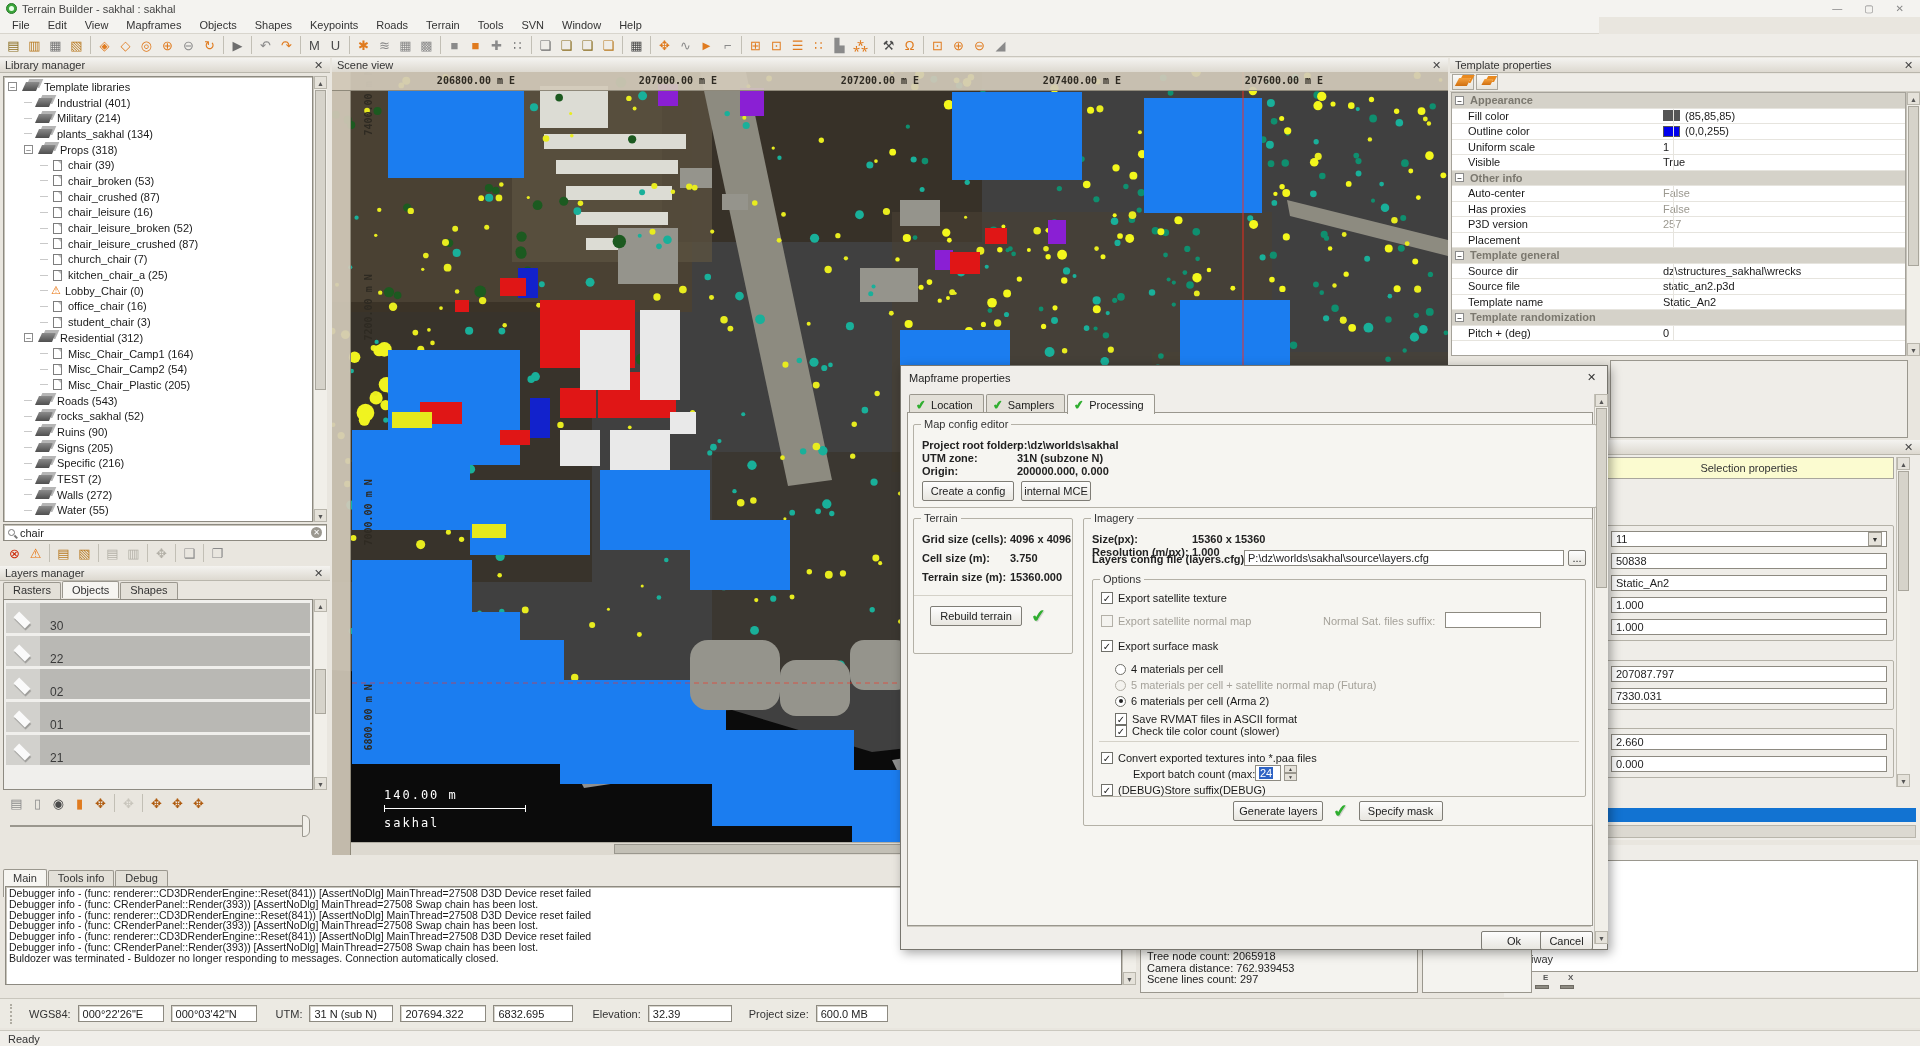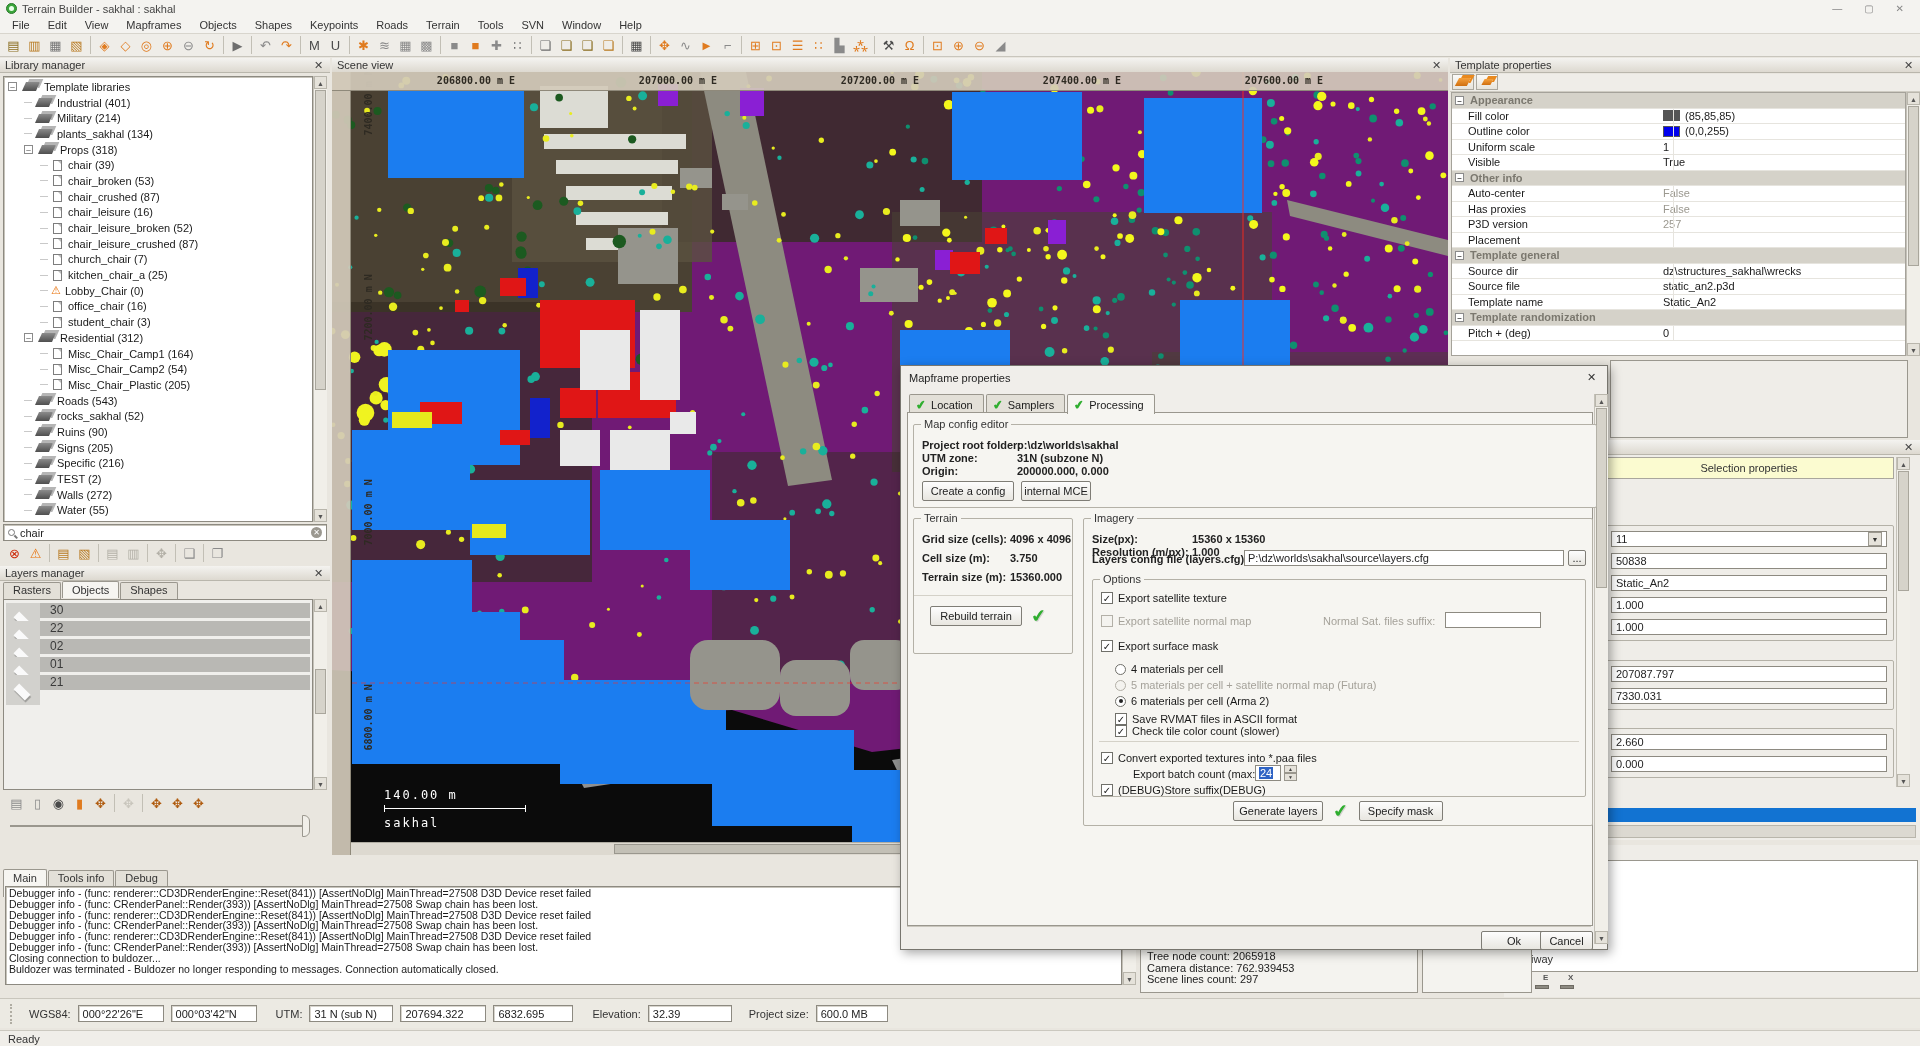--- a/index.html
+++ b/index.html
@@ -6,21 +6,21 @@
   html,body { width:1920px; height:1046px; overflow:hidden; }
   body { font-family:"Liberation Sans", sans-serif; font-size:11px; color:#1a1a1a; background:#e9e6df; }
   #app { position:relative; width:1920px; height:1046px; background:#e9e6df; }
 
   
   #titlebar { position:absolute; left:0; top:0; width:1920px; height:17px; background:#f4f3f0; display:flex; align-items:center; padding:0 6px; }
   #app-icon { width:11px; height:11px; border-radius:50%; background:#3aa63a; border:1px solid #2c7a2c; margin-right:5px; position:relative; }
   #app-icon:after { content:""; position:absolute; left:2px; top:2px; width:5px; height:5px; border-radius:50%; background:#eaffea; }
   #title-text { color:#444; }
   #win-controls { margin-left:auto; display:flex; gap:22px; padding-right:10px; color:#888; font-size:10px; }
-  #menubar { position:absolute; left:0; top:17px; width:1920px; height:17px; background:#f4f3f0; display:flex; align-items:center; gap:2px; padding-left:4px; border-bottom:1px solid #d8d5cd;text-align:right; }
+  #menubar { position:absolute; left:0; top:17px; width:1599px; height:17px; background:#f4f3f0; display:flex; align-items:center; gap:2px; padding-left:4px; border-bottom:1px solid #d8d5cd;text-align:right; }
   .menu-item { padding:1px 8px; color:#333; cursor:default; }
   #toolbar { position:absolute; left:0; top:34px; width:1920px; height:23px; background:#efede8; border-bottom:1px solid #c9c6bd; display:flex; align-items:center; padding-left:3px; }
   .tb-group { display:flex; align-items:center; }
   .tb-sep { width:1px; height:18px; background:#c2bfb5; margin:0 3px; }
   .tb-icon { width:21px; height:20px; display:flex; align-items:center; justify-content:center; font-size:13px; border:1px solid transparent; border-radius:2px; }
 
   
   .panel-header { position:absolute; height:15px; background:linear-gradient(#f4f3f0,#ddd9d0); border-bottom:1px solid #b9b6ac; display:flex; align-items:center; padding:0 5px; color:#333; }
   .panel-header .x { margin-left:auto; color:#444; font-size:11px; width:13px; text-align:center; }
   .sunken { background:#fff; border:1px solid #8d8a81; box-shadow:inset 1px 1px 0 #c7c4bb; }
@@ -51,32 +51,32 @@
   .clear-icon { width:11px; height:11px; border-radius:50%; background:#9b9890; color:#fff; font-size:8px; line-height:11px; text-align:center; }
   #library-toolbar { position:absolute; left:2px; top:543px; width:326px; height:20px; display:flex; align-items:center; padding-left:2px; }
 
   
   #layers-header { left:0; top:566px; width:330px; }
   #layers-tabs { position:absolute; left:3px; top:582px; height:17px; display:flex; }
   .tab { border:1px solid #9a978e; border-bottom:none; background:#e3e0d8; padding:1px 9px 0; margin-right:1px; border-radius:2px 2px 0 0; color:#333; }
   .tab.active { background:#f6f5f1; position:relative; top:-1px; padding-top:2px; }
   #layers-list { position:absolute; left:3px; top:599px; width:310px; height:191px; background:#f0efec; border:1px solid #8d8a81; padding:3px 2px; }
   #layers-list-scroll { left:313px; top:599px; height:191px; }
-  .layer-row { height:15px; background:#b9b8b4; margin-bottom:3px; display:flex; align-items:flex-start; }
+  .layer-row { height:30px; background:#b9b8b4; margin-bottom:3px; display:flex; align-items:flex-end; }
   .ico-page3d { width:34px; height:30px; background:#d2d1cd; margin-right:10px; position:relative; flex:none; }
   .ico-page3d:after { content:""; position:absolute; left:8px; top:9px; width:16px; height:16px; background:#fafafa; transform:rotate(45deg) scaleY(.5); box-shadow:2px 2px 1px rgba(0,0,0,.25); }
   .layer-label { font-size:12px; color:#3a3a3a; }
   #layers-toolbar { position:absolute; left:2px; top:793px; width:326px; height:20px; display:flex; align-items:center; padding-left:4px; }
   #layers-slider { position:absolute; left:10px; top:825px; width:300px; height:2px; background:#9a978e; }
   #layers-slider-handle { position:absolute; left:302px; top:815px; width:8px; height:22px; border:1px solid #9a978e; border-radius:0 6px 6px 0; background:#f1efe9; }
 
   
   #scene-panel { position:absolute; left:332px; top:58px; width:1116px; height:797px; }
   #scene-header { left:332px; top:58px; width:1116px; }
-  #map-wrap { position:absolute; left:0; top:14px; width:1116px; height:783px; background:#701a75; overflow:hidden; }
+  #map-wrap { position:absolute; left:0; top:14px; width:1116px; height:783px; background:#404040; overflow:hidden; }
   #ruler-top { position:absolute; left:0; top:0; width:1116px; height:19px; background:rgba(210,202,186,.92); border-bottom:1px solid #8f897a; z-index:5; }
   .ruler-lab { position:absolute; top:3px; transform:translateX(-50%); font-family:"DejaVu Sans Mono", monospace; font-size:10px; font-weight:bold; color:#2e2a22; white-space:nowrap; }
   #ruler-left { position:absolute; left:0; top:0; width:19px; height:783px; background:rgba(210,202,186,.92); border-right:1px solid #8f897a; z-index:4; }
   .ruler-lab-v { position:absolute; left:3px; transform:rotate(-90deg) translateX(50%); transform-origin:center; font-family:"DejaVu Sans Mono", monospace; font-size:10px; font-weight:bold; color:#2e2a22; white-space:nowrap; }
   #scale-overlay { position:absolute; left:52px; top:716px; z-index:6; color:#fff; font-family:"DejaVu Sans Mono", monospace; font-size:12px; letter-spacing:2px; }
   #scale-line { width:142px; height:7px; border-left:1px solid #fff; border-right:1px solid #fff; position:relative; margin:3px 0 4px; }
   #scale-line:after { content:""; position:absolute; left:0; right:0; top:3px; height:1px; background:#fff; }
   #scene-hscroll { position:absolute; left:19px; bottom:0; width:1097px; height:13px; background:#ddd9d0; border-top:1px solid #b0ada3; z-index:6; }
   #scene-hscroll .thumb { position:absolute; left:24%; top:1px; width:46%; height:10px; background:#c3c0b6; border:1px solid #9a978e; }
 
@@ -1477,21 +1477,20 @@
       <span class="tab">Tools info</span>
       <span class="tab">Debug</span>
     </div>
   <div id="console-log" class="sunken">
       <div class="con-line">Debugger info - (func: renderer::CD3DRenderEngine::Reset(841))  [AssertNoDlg]  MainThread=27508 D3D Device reset failed</div>
       <div class="con-line">Debugger info - (func: CRenderPanel::Render(393))  [AssertNoDlg]  MainThread=27508 Swap chain has been lost.</div>
       <div class="con-line">Debugger info - (func: renderer::CD3DRenderEngine::Reset(841))  [AssertNoDlg]  MainThread=27508 D3D Device reset failed</div>
       <div class="con-line">Debugger info - (func: CRenderPanel::Render(393))  [AssertNoDlg]  MainThread=27508 Swap chain has been lost.</div>
       <div class="con-line">Debugger info - (func: renderer::CD3DRenderEngine::Reset(841))  [AssertNoDlg]  MainThread=27508 D3D Device reset failed</div>
       <div class="con-line">Debugger info - (func: CRenderPanel::Render(393))  [AssertNoDlg]  MainThread=27508 Swap chain has been lost.</div>
-      <div class="con-line">Closing connection to buldozer...</div>
       <div class="con-line">Buldozer was terminated - Buldozer no longer responding to messages.    Connection automatically closed.</div>
     </div>
   <div class="vscroll" id="console-scroll">
     <span class="arr" style="top:0">▲</span>
     <span class="thumb" style="top:14px;height:40px"></span>
     <span class="arr" style="bottom:0">▼</span>
   </div>
   <div id="overlay-info1">
       <div>Tree node count: 2065918</div>
       <div>Camera distance: 762.939453</div>

